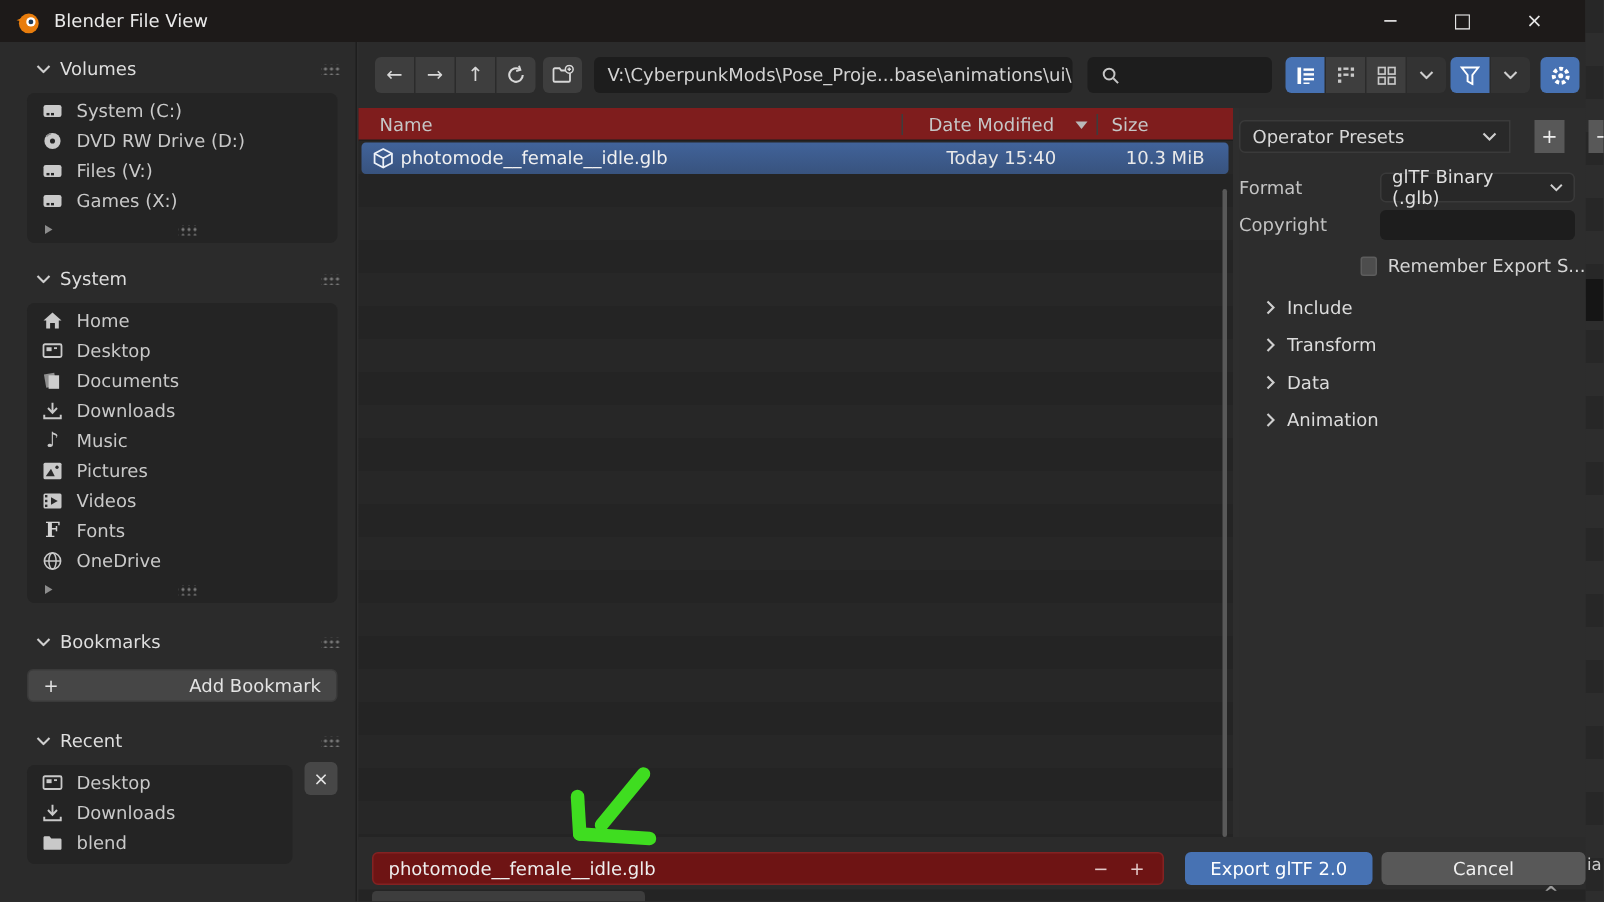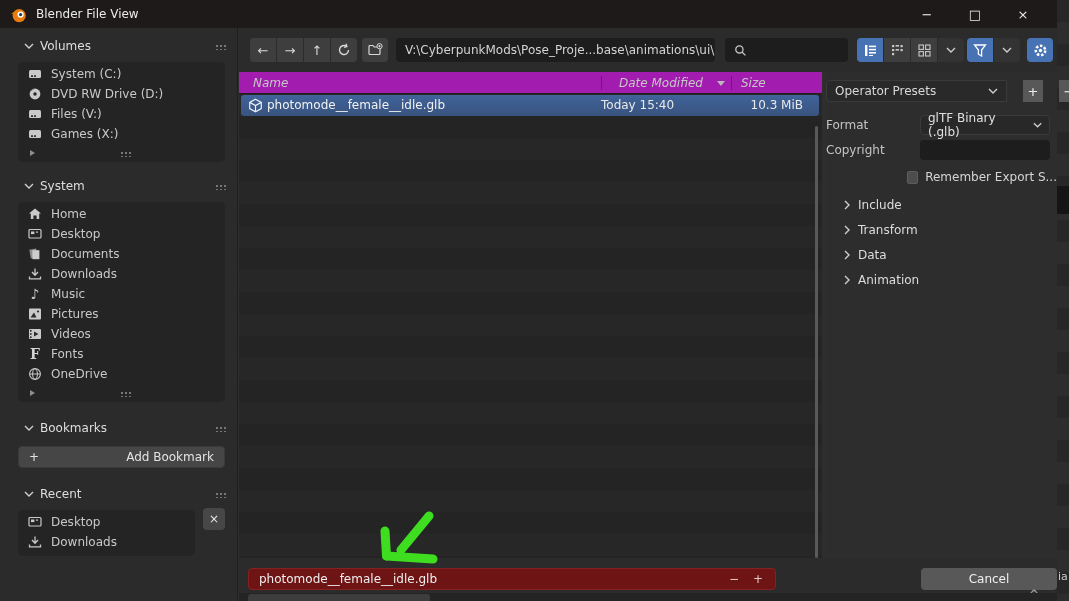--- a/index.html
+++ b/index.html
@@ -55,34 +55,34 @@
     color:#d8d8d8; font-size:13px; }
   .grp .cell:first-child { border-radius:4px 0 0 4px; }
   .grp .cell:last-child { border-radius:0 4px 4px 0; }
   .cell.active { background:#4772b3; color:#fff; }
   .cell.darkcell { background:#333333; }
   .field { position:absolute; top:10px; height:24px; background:#1d1d1d; border-radius:4px;
     display:flex; align-items:center; padding:0 9px; color:#d3d3d3; white-space:nowrap; overflow:hidden; }
   .roundbtn { border-radius:4px; }
   
   .filebox { position:absolute; left:239px; top:72px; width:583px; height:488px; background:#282828; }
-  .fhead { position:relative; height:22px; background:#a21caf; border-bottom:1px solid #1f1f1f; color:#c6c6c6;font-style:italic; }
+  .fhead { position:relative; height:22px; background:#7f1d1d; border-bottom:1px solid #1f1f1f; color:#c6c6c6; }
   .fhead .cname { position:absolute; left:14px; top:4px; }
   .fhead .cdate { position:absolute; left:380px; top:4px; }
   .fhead .csize { position:absolute; left:502px; top:4px; }
   .vdiv { position:absolute; top:4px; width:1px; height:14px; background:#3d3d3d; }
   .sort { position:absolute; left:478px; top:9px; width:0; height:0;
     border-left:4px solid transparent; border-right:4px solid transparent; border-top:5px solid #b9b9b9; }
   .flist { position:relative; height:465px;
     background:repeating-linear-gradient(180deg,#272727 0 22px,#242424 22px 44px); }
   .frow { position:absolute; left:2px; top:1px; width:578px; height:21px; border-radius:3px;
     background:linear-gradient(180deg,#41639a,#38537e); color:#f1f1f1; }
   .frow .fname { position:absolute; left:26px; top:3px; }
   .frow .cube { position:absolute; left:7px; top:3px; }
-  .frow .fdate { position:absolute; left:360px; top:3px; color:#e9e9e9; }
+  .frow .fdate { position:absolute; left:390px; top:3px; color:#e9e9e9; }
   .frow .fsize { position:absolute; right:16px; top:3px; color:#e9e9e9; }
   .scrollbar { position:absolute; right:4px; top:32px; width:3px; height:432px; background:#595959; border-radius:2px; }
   
   .rpanel { position:absolute; left:826px; top:72px; width:231px; height:486px; background:#2d2d2d; }
   .presets { position:absolute; left:0; top:8px; display:flex; gap:16px; }
   .presel { width:181px; height:22px; background:#292929; border:1px solid #3a3a3a; border-radius:4px 0 0 4px;
     display:flex; align-items:center; padding:0 8px; color:#d8d8d8; }
   .presel .chevwrap { margin-left:auto; }
   .pm { width:20px; height:22px; background:#585858; display:flex; align-items:center; justify-content:center;
     color:#eee; font-size:13px; }
@@ -291,20 +291,26 @@
           </svg>
         <span>Desktop</span>
       </div>
       <div class="item">
         <svg class="icn" viewBox="0 0 14 14">
             <path d="M7 1.5 V7.5 M4 5 L7 8.2 L10 5" fill="none" stroke="#c9c9c9" stroke-width="1.3"></path>
             <path d="M1.5 9.5 V11.8 H12.5 V9.5" fill="none" stroke="#c9c9c9" stroke-width="1.3"></path>
           </svg>
         <span>Downloads</span>
       </div>
+      <div class="item">
+        <svg class="icn" viewBox="0 0 14 14">
+            <path d="M1 3.4 C1 2.9 1.4 2.5 1.9 2.5 H5 L6.2 4 H12.1 C12.6 4 13 4.4 13 4.9 V10.6 C13 11.1 12.6 11.5 12.1 11.5 H1.9 C1.4 11.5 1 11.1 1 10.6 Z" fill="#c9c9c9"></path>
+          </svg>
+        <span>blend</span>
+      </div>
     </div>
     <div class="xbtn">
       <span>×</span>
     </div>
   </div>
 </div>
 
 <div class="toolbar">
   <div class="grp" style="left:11px;">
     <div class="cell">
@@ -482,20 +488,23 @@
     <span>Animation</span>
   </div>
 </div>
 
 <div class="footer">
   <div class="fnfield">
     <span>photomode__female__idle.glb</span>
     <span class="stepminus">−</span>
     <span class="stepplus">+</span>
   </div>
+  <div class="exportbtn">
+    <span>Export glTF 2.0</span>
+  </div>
   <div class="cancelbtn">
     <span>Cancel</span>
   </div>
   <div class="bstrip">
     <div class="lite"></div>
   </div>
   <span class="corner-caret">^</span>
 </div>
 
 <svg class="arrow" width="72" height="62" viewBox="0 0 72 62">

